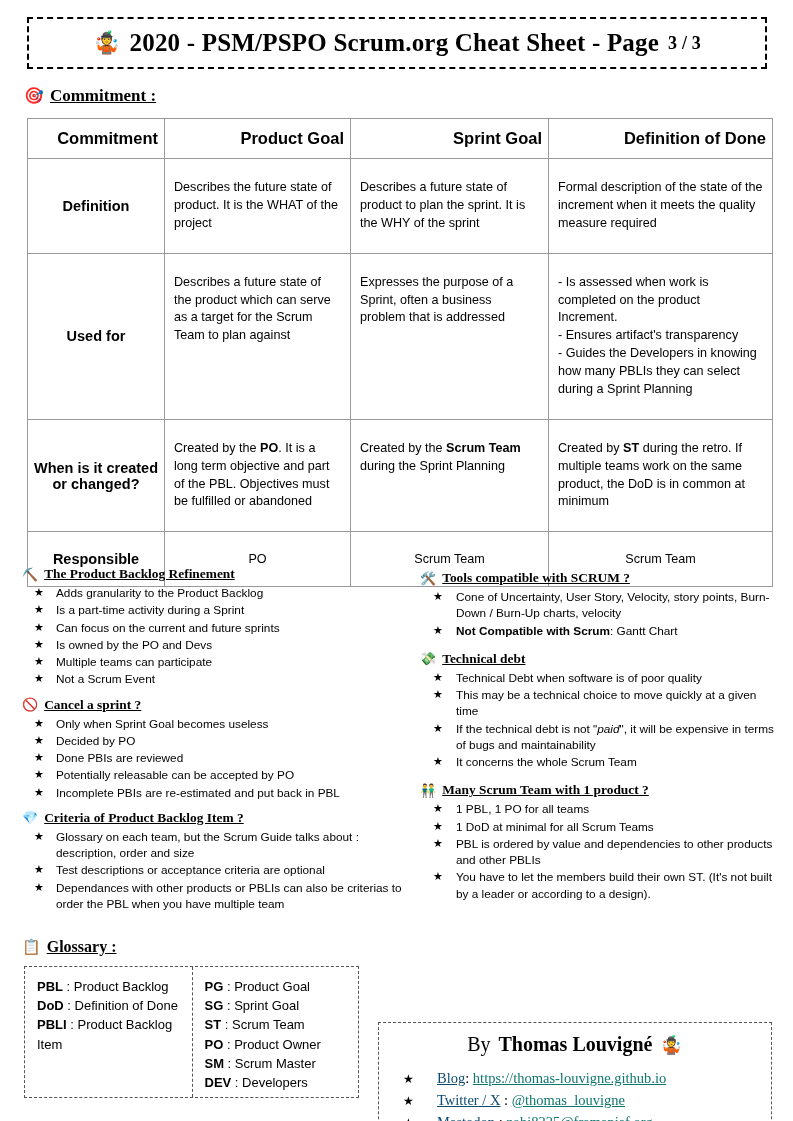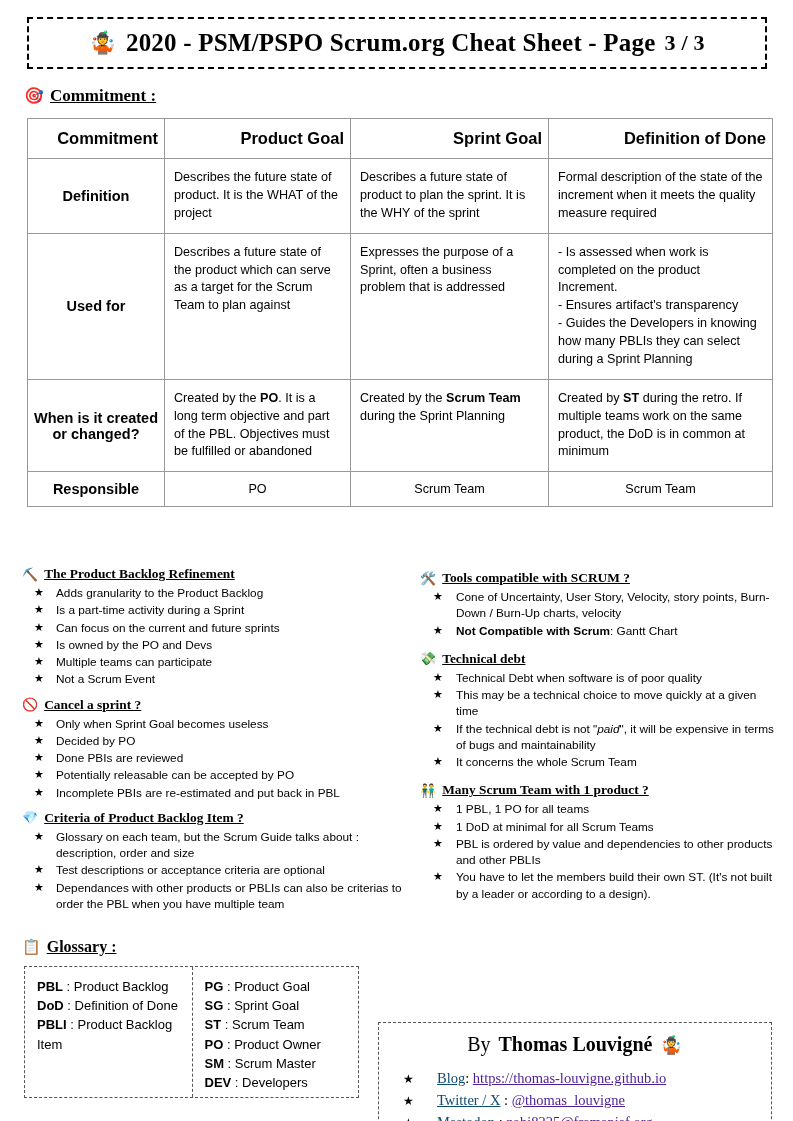--- a/index.html
+++ b/index.html
@@ -25,21 +25,21 @@
   }
   .header-title {
     font-family: "Liberation Serif", serif;
     font-weight: bold;
     font-size: 25px;
     letter-spacing: 0.2px;
     white-space: nowrap;
     display:flex; align-items:center; gap:9px;
   }
   .header-emoji { font-size: 22px; line-height:1; }
-  .hdr-page { font-size: 22px; }
+  .hdr-page { font-size: 18px; }
 
   
   .sec-head {
     display: flex; align-items: center; gap: 6px;
     font-family: "Liberation Serif", serif;
     font-weight: bold;
   }
   .sec-head .emj { font-size: 14px; line-height:1; }
   .sec-head .txt { text-decoration: underline; }
 
@@ -52,21 +52,21 @@
   
   .tbl {
     position: absolute;
     left: 27px; top: 118px; width: 745px;
     border-collapse: collapse;
     table-layout: fixed;
   }
   .tbl td, .tbl th {
     border: 1px solid #999;
     vertical-align: top;
-    padding: 10px 9px;
+    padding: 20px 9px;
   }
   .tbl th {
     text-align: right;
     font-size: 16.5px;
     font-weight: bold;
     padding: 10px 6px;
     vertical-align: middle;
   }
   .tbl td.rowhead {
     text-align: center;
@@ -154,21 +154,21 @@
 
   ul.links { list-style:none; margin: 12px 0 0 0; padding: 0 0 0 24px; }
   ul.links li {
     display:flex; align-items: baseline;
     font-family: "Liberation Serif", serif;
     font-size: 14.5px;
     line-height: 1.5;
   }
   ul.links li .bullet { width: 34px; flex: 0 0 34px; font-family:"Liberation Sans",sans-serif; font-size: 12px; }
   ul.links .lbl { text-decoration: underline; color:#0c4a6e; }
-  ul.links .url { text-decoration: underline; color: #4c1d95; }
+  ul.links .url { text-decoration: underline; color: #0f766e; }
 
   b.strong { font-weight: bold; }
   i.ital { font-style: italic; }
 </style>
 </head>
 <body>
 
 <div class="page">
 
   <div class="header-box">

